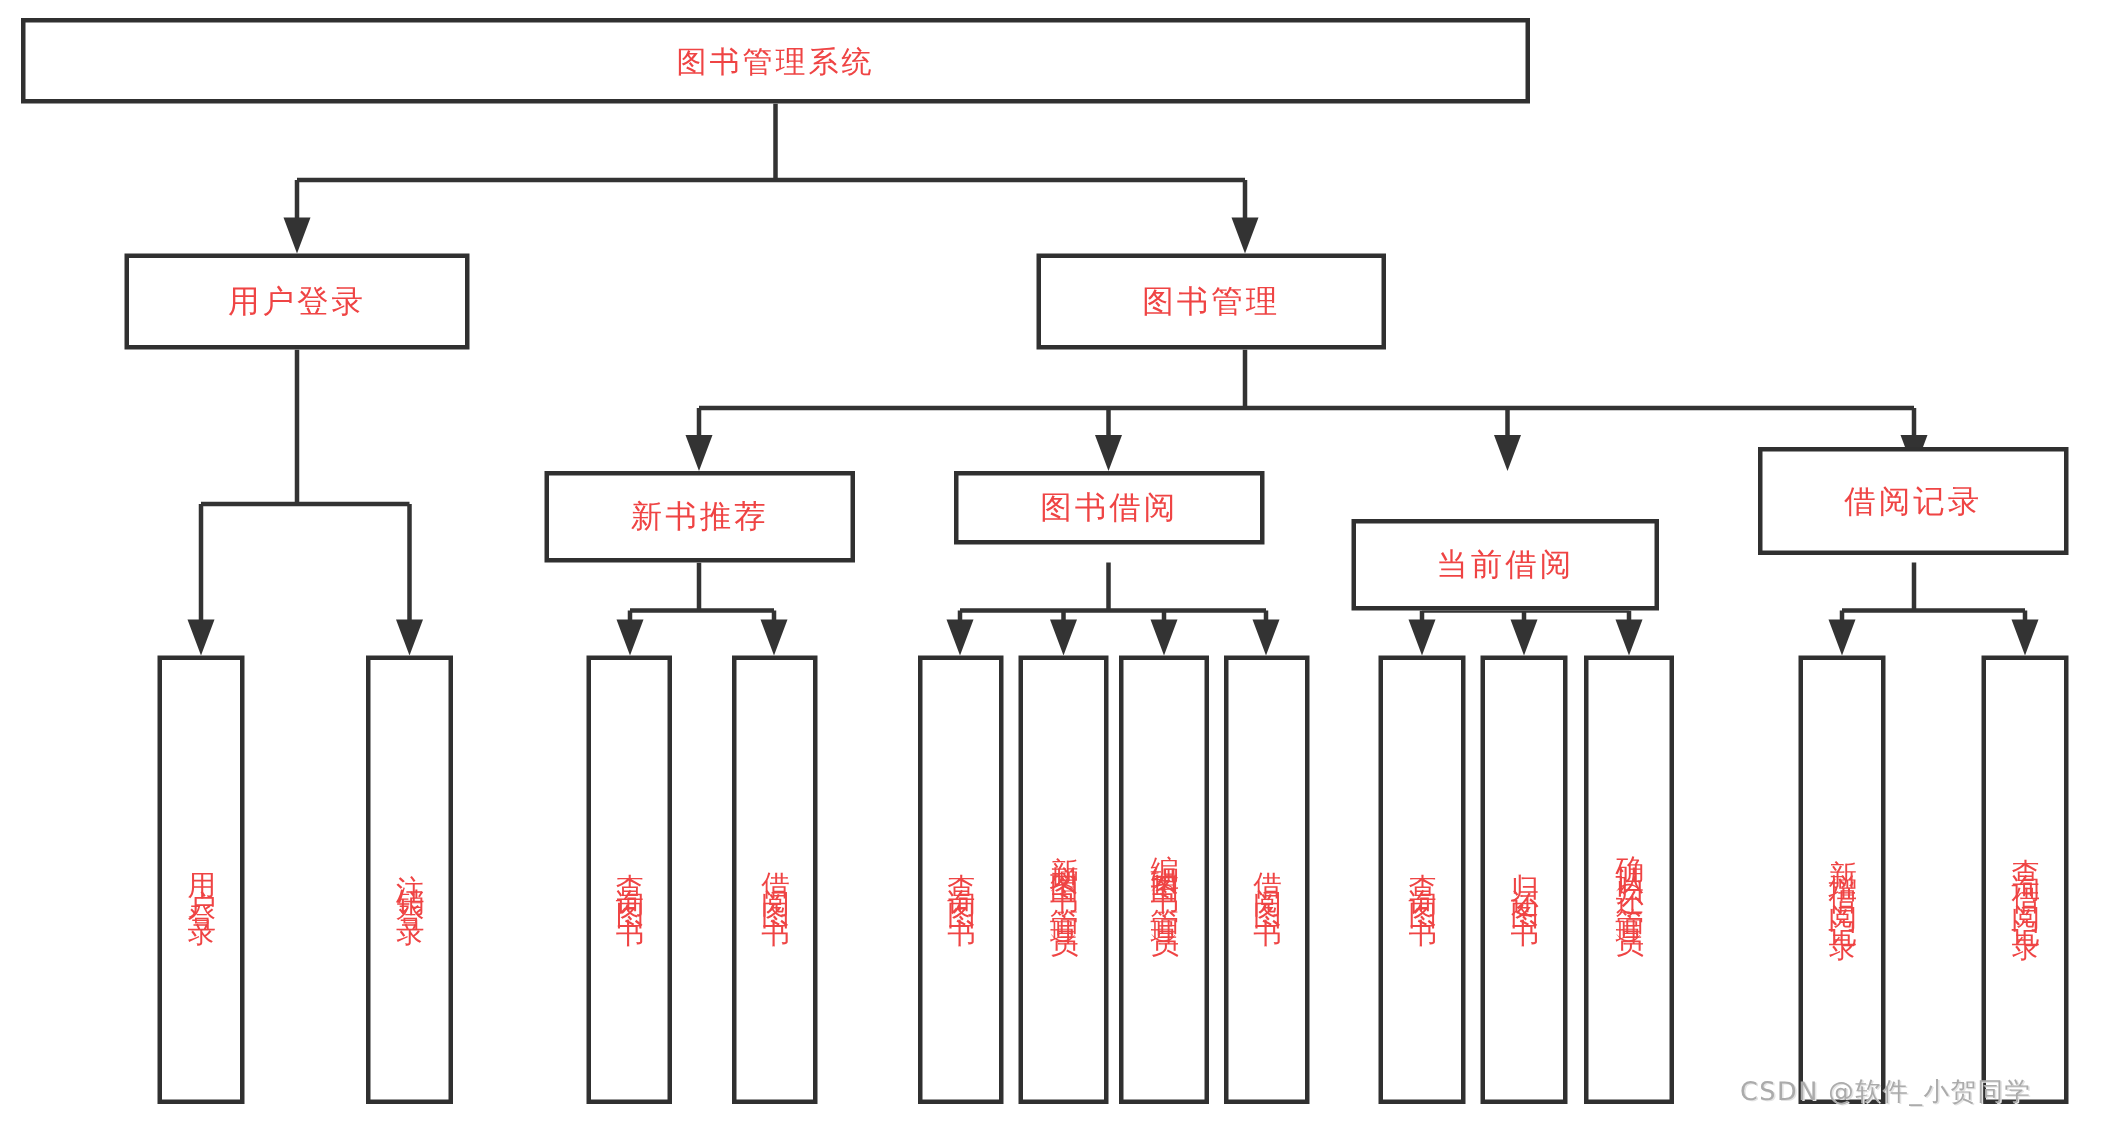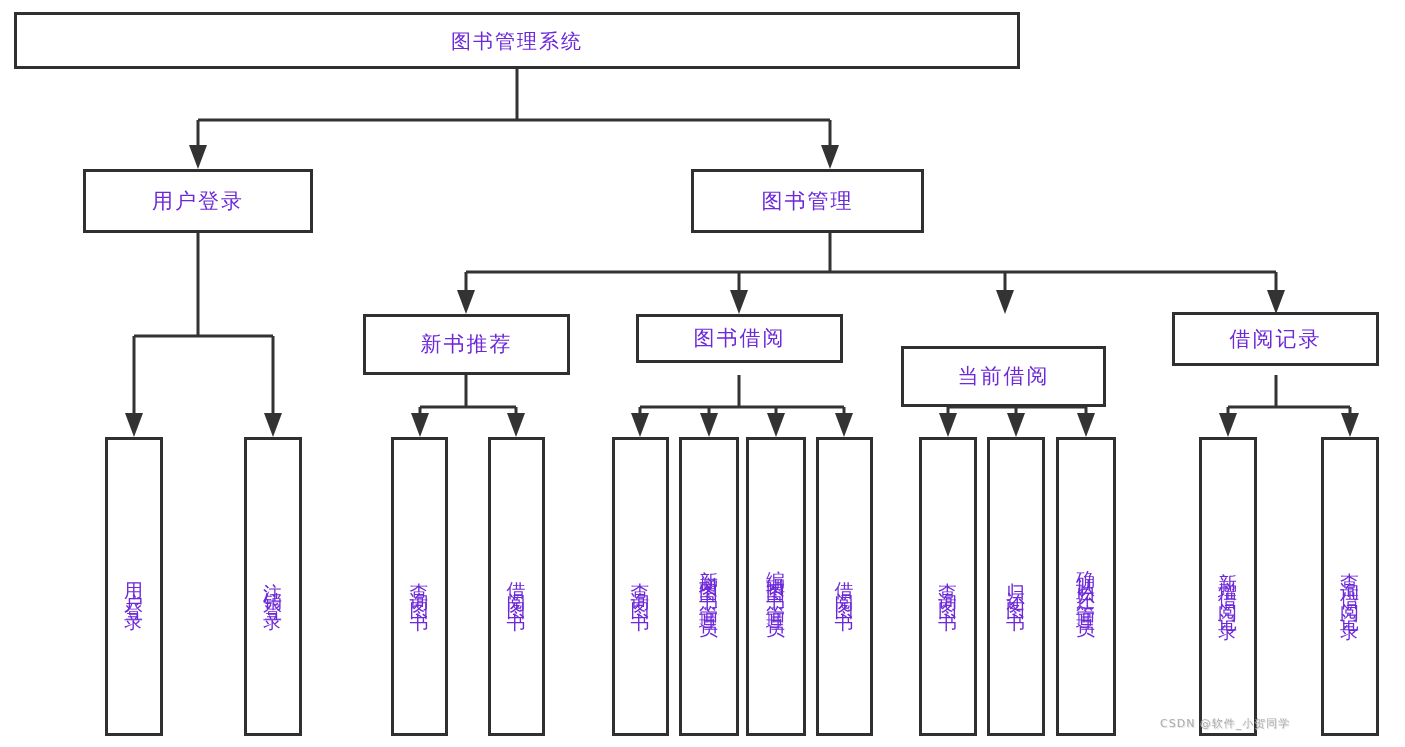--- a/index.html
+++ b/index.html
@@ -23,21 +23,21 @@
     height: 747px;
   }
   .box {
     position: absolute;
     box-sizing: border-box;
     border: 3px solid #303030;
     background: #ffffff;
     display: flex;
     align-items: center;
     justify-content: center;
-    color: #6d28d9;
+    color: #ef4444;
     font-size: 21px;
     letter-spacing: 2px;
     line-height: 1;
     white-space: nowrap;
   }
   .box.root {
     font-size: 20px;
   }
   .vbox {
     writing-mode: vertical-rl;
@@ -47,21 +47,21 @@
     white-space: normal;
     line-height: 1;
   }
   .vbox.tight {
     letter-spacing: 7px;
   }
   .watermark {
     position: absolute;
     left: 1160px;
     top: 716px;
-    font-size: 11px;
+    font-size: 17px;
     color: #ababab;
     letter-spacing: 1px;
     text-shadow: 1px 1px 0 #e3e3e3;
     white-space: nowrap;
   }
 </style>
 </head>
 <body>
 
 <div id="canvas">
@@ -114,21 +114,21 @@
   </svg>
 
   <div class="box root" style="left:14px; top:12px; width:1006px; height:57px;">图书管理系统</div>
 
   <div class="box" style="left:83px; top:169px; width:230px; height:64px;">用户登录</div>
   <div class="box" style="left:691px; top:169px; width:233px; height:64px;">图书管理</div>
 
   <div class="box" style="left:363px; top:314px; width:207px; height:61px;">新书推荐</div>
   <div class="box" style="left:636px; top:314px; width:207px; height:49px;">图书借阅</div>
   <div class="box" style="left:901px; top:314px; width:205px; height:61px;margin-top:32px;">当前借阅</div>
-  <div class="box" style="left:1172px; top:312px; width:207px; height:54px;">借阅记录</div>
+  <div class="box" style="left:1172px; top:298px; width:207px; height:72px;">借阅记录</div>
 
   <div class="box vbox" style="left:105px; top:437px; width:58px; height:299px;">用户登录</div>
   <div class="box vbox" style="left:244px; top:437px; width:58px; height:299px;">注销登录</div>
 
   <div class="box vbox" style="left:391px; top:437px; width:57px; height:299px;">查询图书</div>
   <div class="box vbox" style="left:488px; top:437px; width:57px; height:299px;">借阅图书</div>
 
   <div class="box vbox" style="left:612px; top:437px; width:57px; height:299px;">查询图书</div>
   <div class="box vbox tight" style="left:679px; top:437px; width:60px; height:299px;">新增图书（管理员）</div>
   <div class="box vbox tight" style="left:746px; top:437px; width:60px; height:299px;">编辑图书（管理员）</div>

